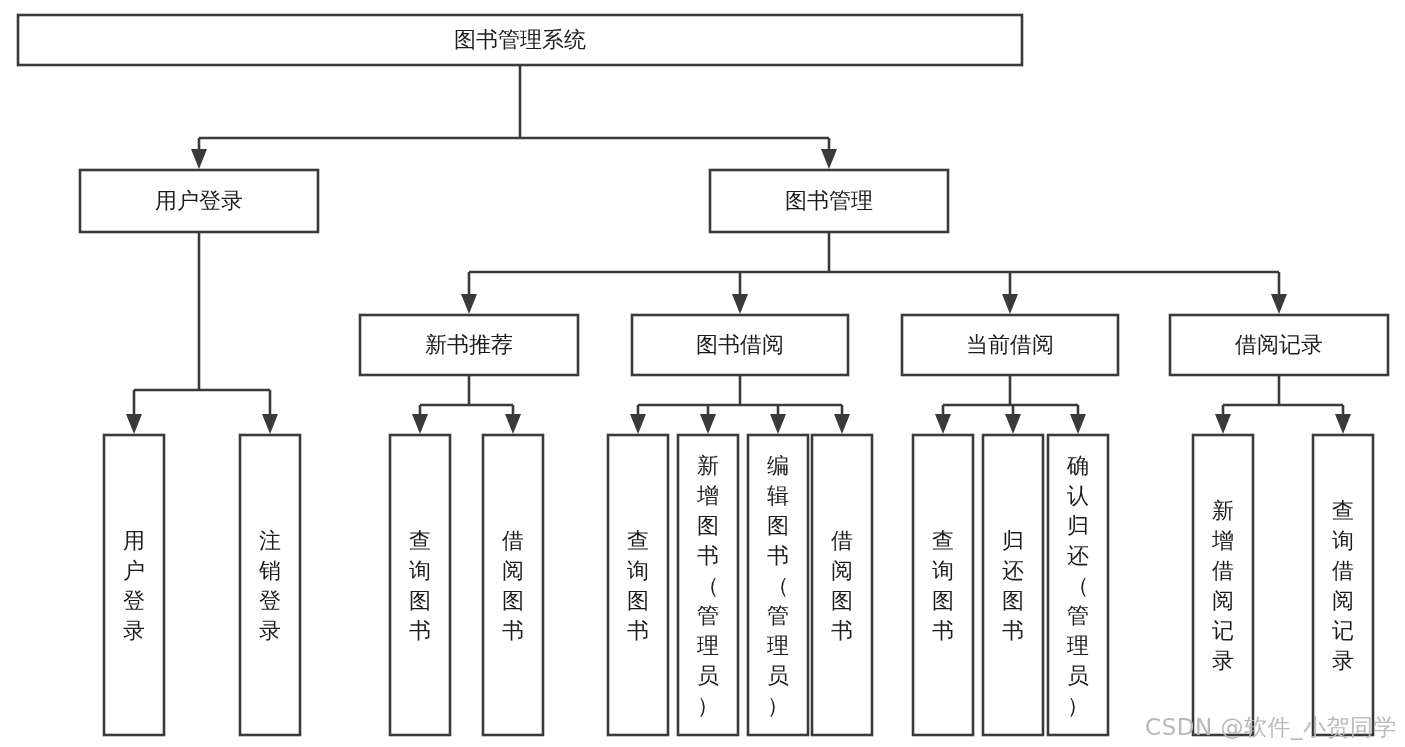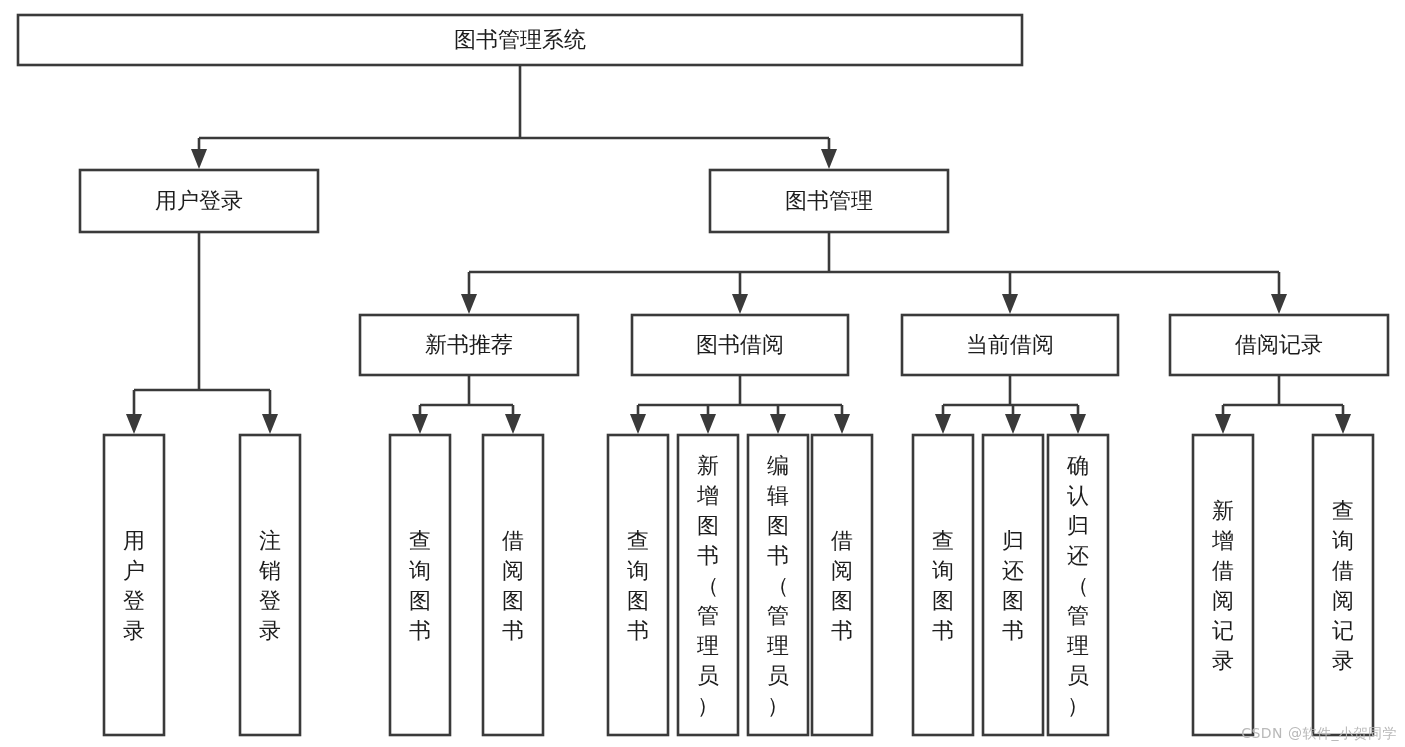--- a/index.html
+++ b/index.html
@@ -52,21 +52,21 @@
     font-family: "DejaVu Sans", "Liberation Sans", sans-serif;
     font-size: 22px;
     fill: #1c1c1c;
     text-anchor: middle;
   }
   .watermark-text {
     position: absolute;
     right: 8px;
     bottom: 4px;
     font-family: "DejaVu Sans", "Liberation Sans", sans-serif;
-    font-size: 14px;
+    font-size: 23px;
     color: #b9b9b9;
     white-space: nowrap;
     letter-spacing: 0.5px;
     user-select: none;
   }
 </style>
 </head>
 <body>
 
 <div id="diagram-root">

